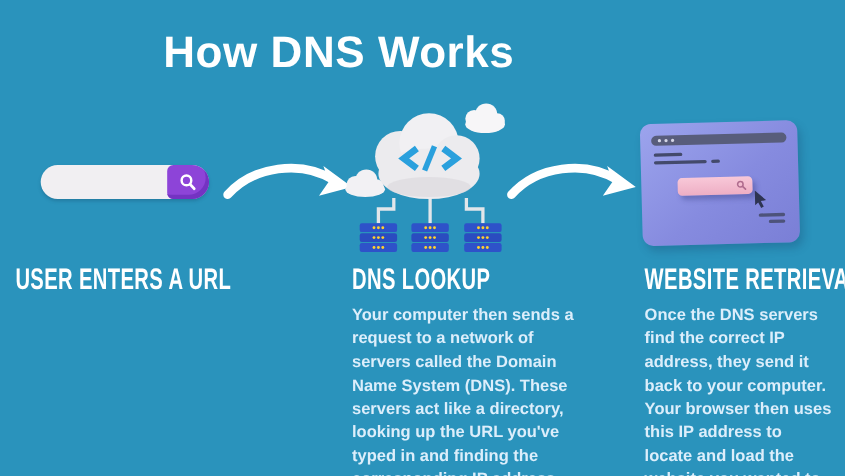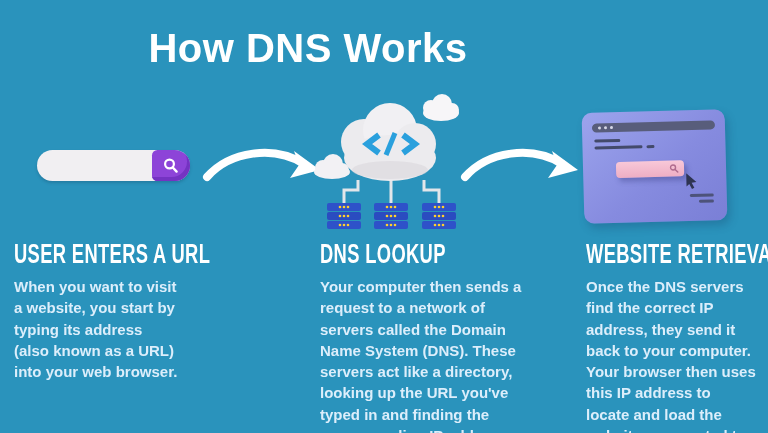--- a/index.html
+++ b/index.html
@@ -206,21 +206,20 @@
   </div>
   <svg class="cursor-icon" width="14" height="17" viewBox="0 0 14 17">
     <polygon points="1,0 11,9 6.2,9.8 8.8,14.8 6.4,16 3.8,11 1,13.4" fill="#2e3452"></polygon>
   </svg>
   <div class="bottom-line1"></div>
   <div class="bottom-line2"></div>
 </div>
 
 <div id="col1" class="col">
   <div class="col-heading">USER ENTERS A URL</div>
-  <div class="col-body">When you want to visit a website, you start by typing its address (also known as a URL) into your web browser.</div>
 </div>
 
 <div id="col2" class="col">
   <div class="col-heading">DNS LOOKUP</div>
   <div class="col-body">Your computer then sends a request to a network of servers called the Domain Name System (DNS). These servers act like a directory, looking up the URL you've typed in and finding the corresponding IP address.</div>
 </div>
 
 <div id="col3" class="col">
   <div class="col-heading">WEBSITE RETRIEVAL</div>
   <div class="col-body">Once the DNS servers find the correct IP address, they send it back to your computer. Your browser then uses this IP address to locate and load the website you wanted to visit.</div>

